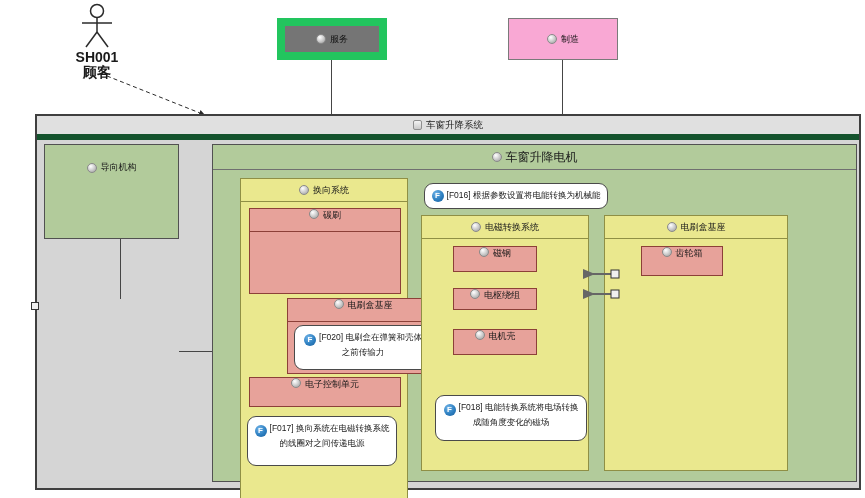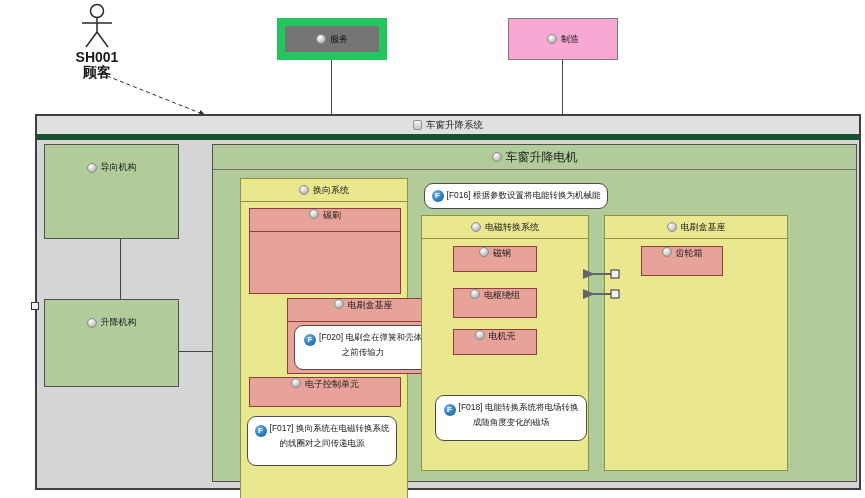--- a/index.html
+++ b/index.html
@@ -126,26 +126,20 @@
     </div>
 
     <div class="port-sq" style="left:-6px; top:186px;"></div>
 
     <div class="abs block-green" style="left:7px; top:28px; width:135px; height:95px;">
       <div class="blk-label">
         <span class="sphere"></span>
         <span>导向机构</span>
       </div>
     </div>
-    <div class="abs block-green" style="left:7px; top:183px; width:135px; height:88px;">
-      <div class="blk-label">
-        <span class="sphere"></span>
-        <span>升降机构</span>
-      </div>
-    </div>
     <div class="abs vline" style="left:83px; top:123px; height:60px;"></div>
     <div class="abs hline" style="left:142px; top:235px; width:33px;"></div>
 
     <div class="abs block-green" style="left:175px; top:28px; width:645px; height:338px;">
 
       <div class="motor-header">
         <span class="sphere"></span>
         <span>车窗升降电机</span>
       </div>
 
@@ -194,21 +188,21 @@
           <span class="sphere"></span>
           <span>电磁转换系统</span>
         </div>
 
         <div class="abs block-pink" style="left:31px; top:30px; width:84px; height:26px;">
           <div class="pink-header" style="height:100%;">
             <span class="sphere"></span>
             <span>磁钢</span>
           </div>
         </div>
-        <div class="abs block-pink" style="left:31px; top:72px; width:84px; height:30px;">
+        <div class="abs block-pink" style="left:31px; top:72px; width:84px; height:22px;">
           <div class="pink-header" style="height:100%;">
             <span class="sphere"></span>
             <span>电枢绕组</span>
           </div>
         </div>
         <div class="abs block-pink" style="left:31px; top:113px; width:84px; height:26px;">
           <div class="pink-header" style="height:100%;">
             <span class="sphere"></span>
             <span>电机壳</span>
           </div>

